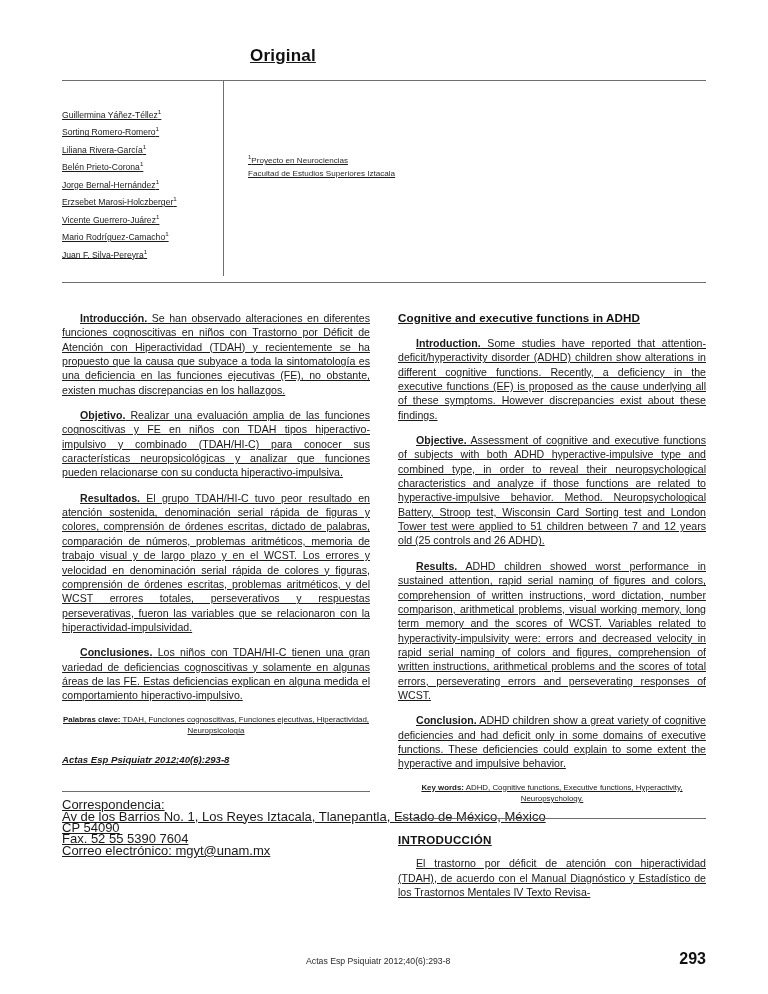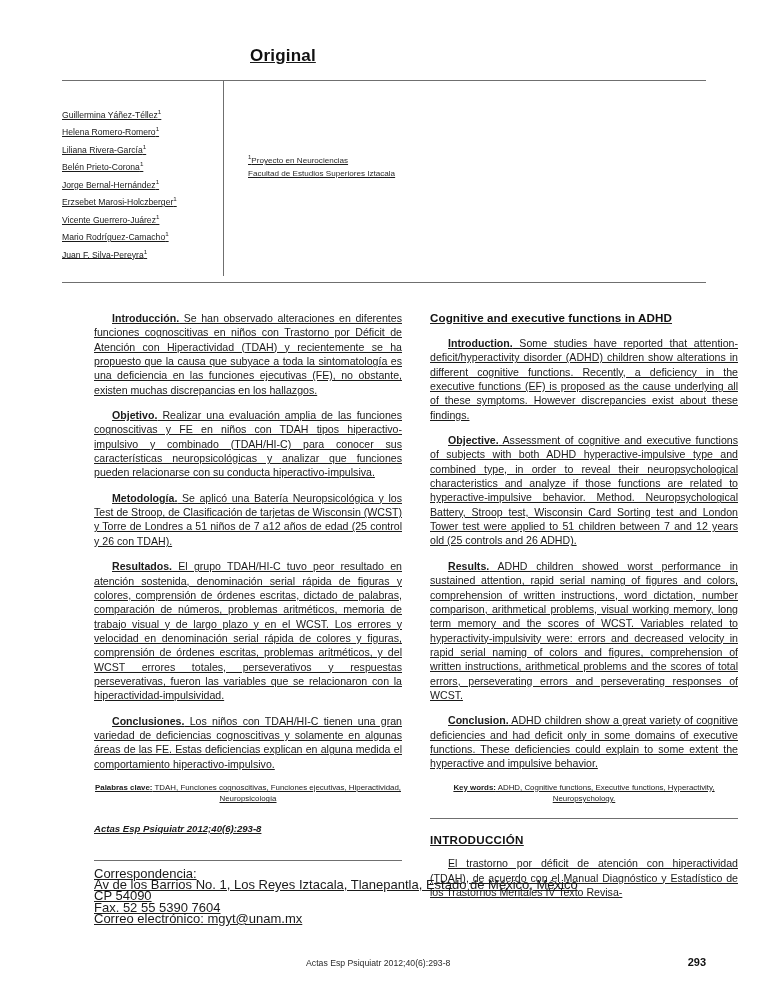--- a/index.html
+++ b/index.html
@@ -90,21 +90,20 @@
     width: 644px;
     margin-top: 6px;
   }
 
   
   .columns {
     display: flex;
     width: 644px;
     margin-top: 28px;
     gap: 28px;
-    margin-left: 32px;
   }
   .col { width: 308px; }
 
   .abs-p {
     font-size: 10.6px;
     line-height: 14.35px;
     text-align: justify;
     margin: 0 0 11px 0;
     text-indent: 18px;
     color: #1a1a1a;
@@ -178,40 +177,40 @@
     display: flex;
     align-items: baseline;
   }
   .footer-cite {
     font-size: 8.7px;
     color: #2b2b2b;
     margin-left: 244px;
   }
   .footer-page {
     margin-left: auto;
-    font-size: 11px;
+    font-size: 16px;
     font-weight: 700;
     color: #111;
     margin-top: 41px;
   }
 </style>
 </head>
 <body>
 
 <div class="page">
 
   <div class="kicker-row">
     <span class="kicker">Original</span>
   </div>
   <div class="rule-top"></div>
 
   <div class="header-grid">
     <div class="authors-col">
       <div class="author"><span>Guillermina Yáñez-Téllez</span><sup>1</sup></div>
-      <div class="author"><span>Helena Romero-Romero</span><sup>1</sup></div>
+      <div class="author"><span>Sorting Romero-Romero</span><sup>1</sup></div>
       <div class="author"><span>Liliana Rivera-García</span><sup>1</sup></div>
       <div class="author"><span>Belén Prieto-Corona</span><sup>1</sup></div>
       <div class="author"><span>Jorge Bernal-Hernández</span><sup>1</sup></div>
       <div class="author"><span>Erzsebet Marosi-Holczberger</span><sup>1</sup></div>
       <div class="author"><span>Vicente Guerrero-Juárez</span><sup>1</sup></div>
       <div class="author"><span>Mario Rodríguez-Camacho</span><sup>1</sup></div>
       <div class="author"><span>Juan F. Silva-Pereyra</span><sup>1</sup></div>
     </div>
 
     <div class="title-col">
@@ -222,21 +221,20 @@
     </div>
   </div>
 
   <div class="rule-header-bottom"></div>
 
   <div class="columns">
 
     <div class="col col-es">
       <p class="abs-p"><b>Introducción.</b><span> Se han observado alteraciones en diferentes funciones cognoscitivas en niños con Trastorno por Déficit de Atención con Hiperactividad (TDAH) y recientemente se ha propuesto que la causa que subyace a toda la sintomatología es una deficiencia en las funciones ejecutivas (FE), no obstante, existen muchas discrepancias en los hallazgos.</span></p>
       <p class="abs-p"><b>Objetivo.</b><span> Realizar una evaluación amplia de las funciones cognoscitivas y FE en niños con TDAH tipos hiperactivo-impulsivo y combinado (TDAH/HI-C) para conocer sus características neuropsicológicas y analizar que funciones pueden relacionarse con su conducta hiperactivo-impulsiva.</span></p>
-      <p class="abs-p"><b>Metodología.</b><span> Se aplicó una Batería Neuropsicológica y los Test de Stroop, de Clasificación de tarjetas de Wisconsin (WCST) y Torre de Londres a 51 niños de 7 a12 años de edad (25 control y 26 con TDAH).</span></p>
       <p class="abs-p"><b>Resultados.</b><span> El grupo TDAH/HI-C tuvo peor resultado en atención sostenida, denominación serial rápida de figuras y colores, comprensión de órdenes escritas, dictado de palabras, comparación de números, problemas aritméticos, memoria de trabajo visual y de largo plazo y en el WCST. Los errores y velocidad en denominación serial rápida de colores y figuras, comprensión de órdenes escritas, problemas aritméticos, y del WCST errores totales, perseverativos y respuestas perseverativas, fueron las variables que se relacionaron con la hiperactividad-impulsividad.</span></p>
       <p class="abs-p"><b>Conclusiones.</b><span> Los niños con TDAH/HI-C tienen una gran variedad de deficiencias cognoscitivas y solamente en algunas áreas de las FE. Estas deficiencias explican en alguna medida el comportamiento hiperactivo-impulsivo.</span></p>
 
       <p class="keywords"><b>Palabras clave:</b><span> TDAH, Funciones cognoscitivas, Funciones ejecutivas, Hiperactividad, Neuropsicología</span></p>
 
       <div class="cite-line">Actas Esp Psiquiatr 2012;40(6):293-8</div>
 
       <div class="rule-corr"></div>
       <div class="corr">
         <div class="corr-line">Correspondencia:</div>

